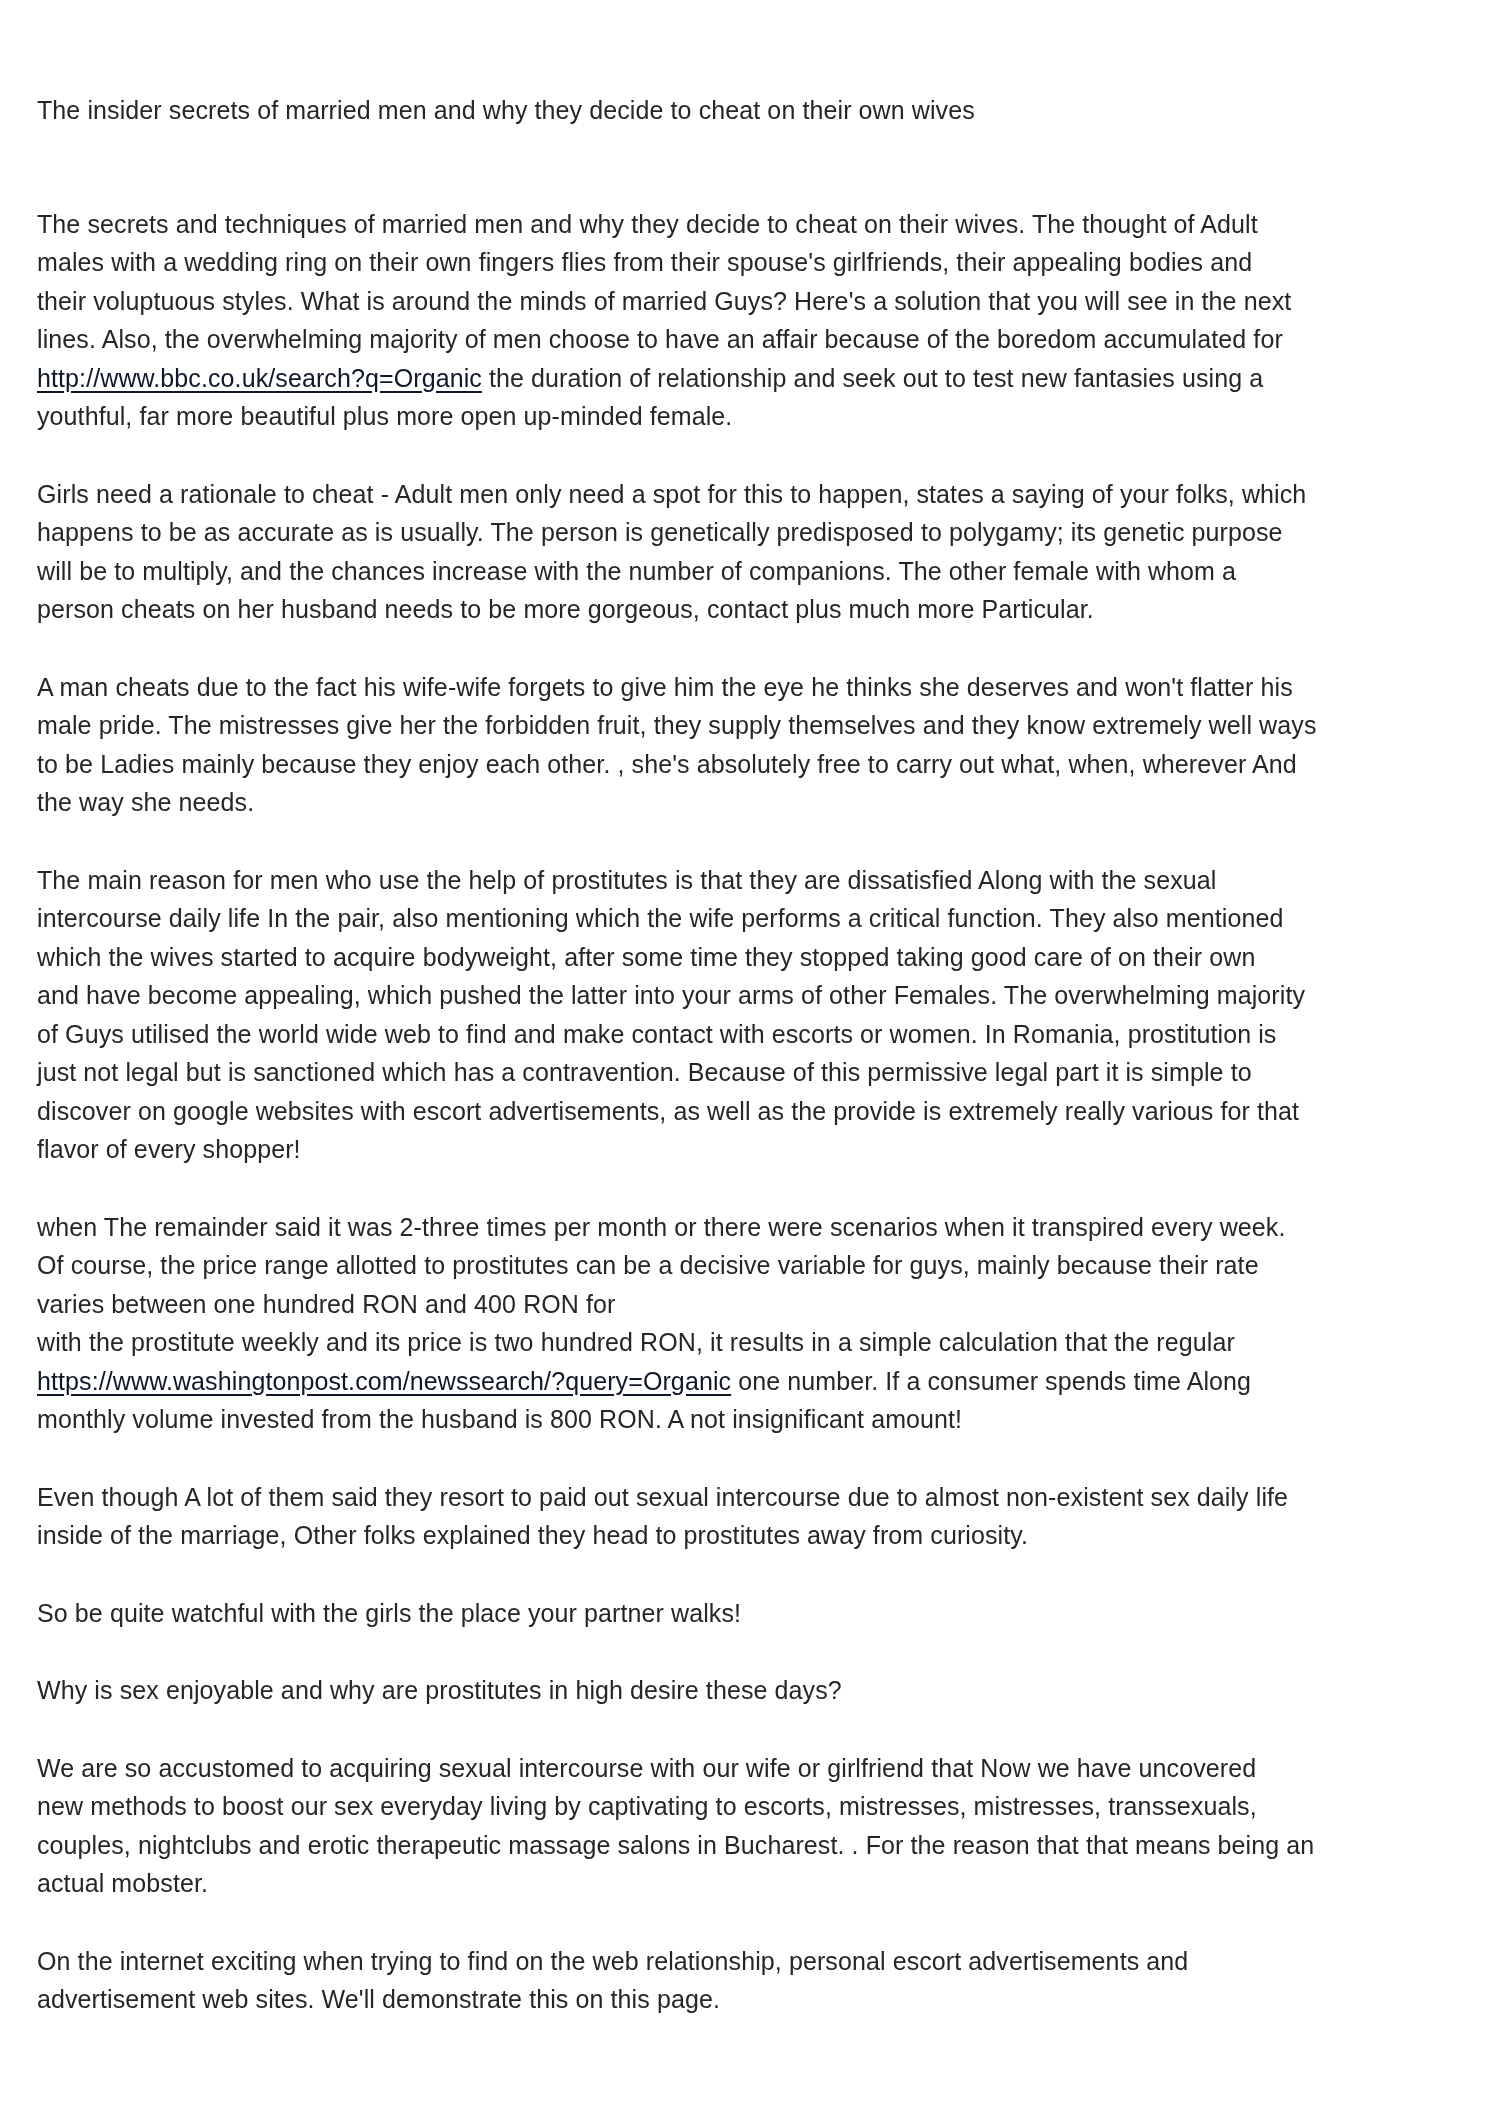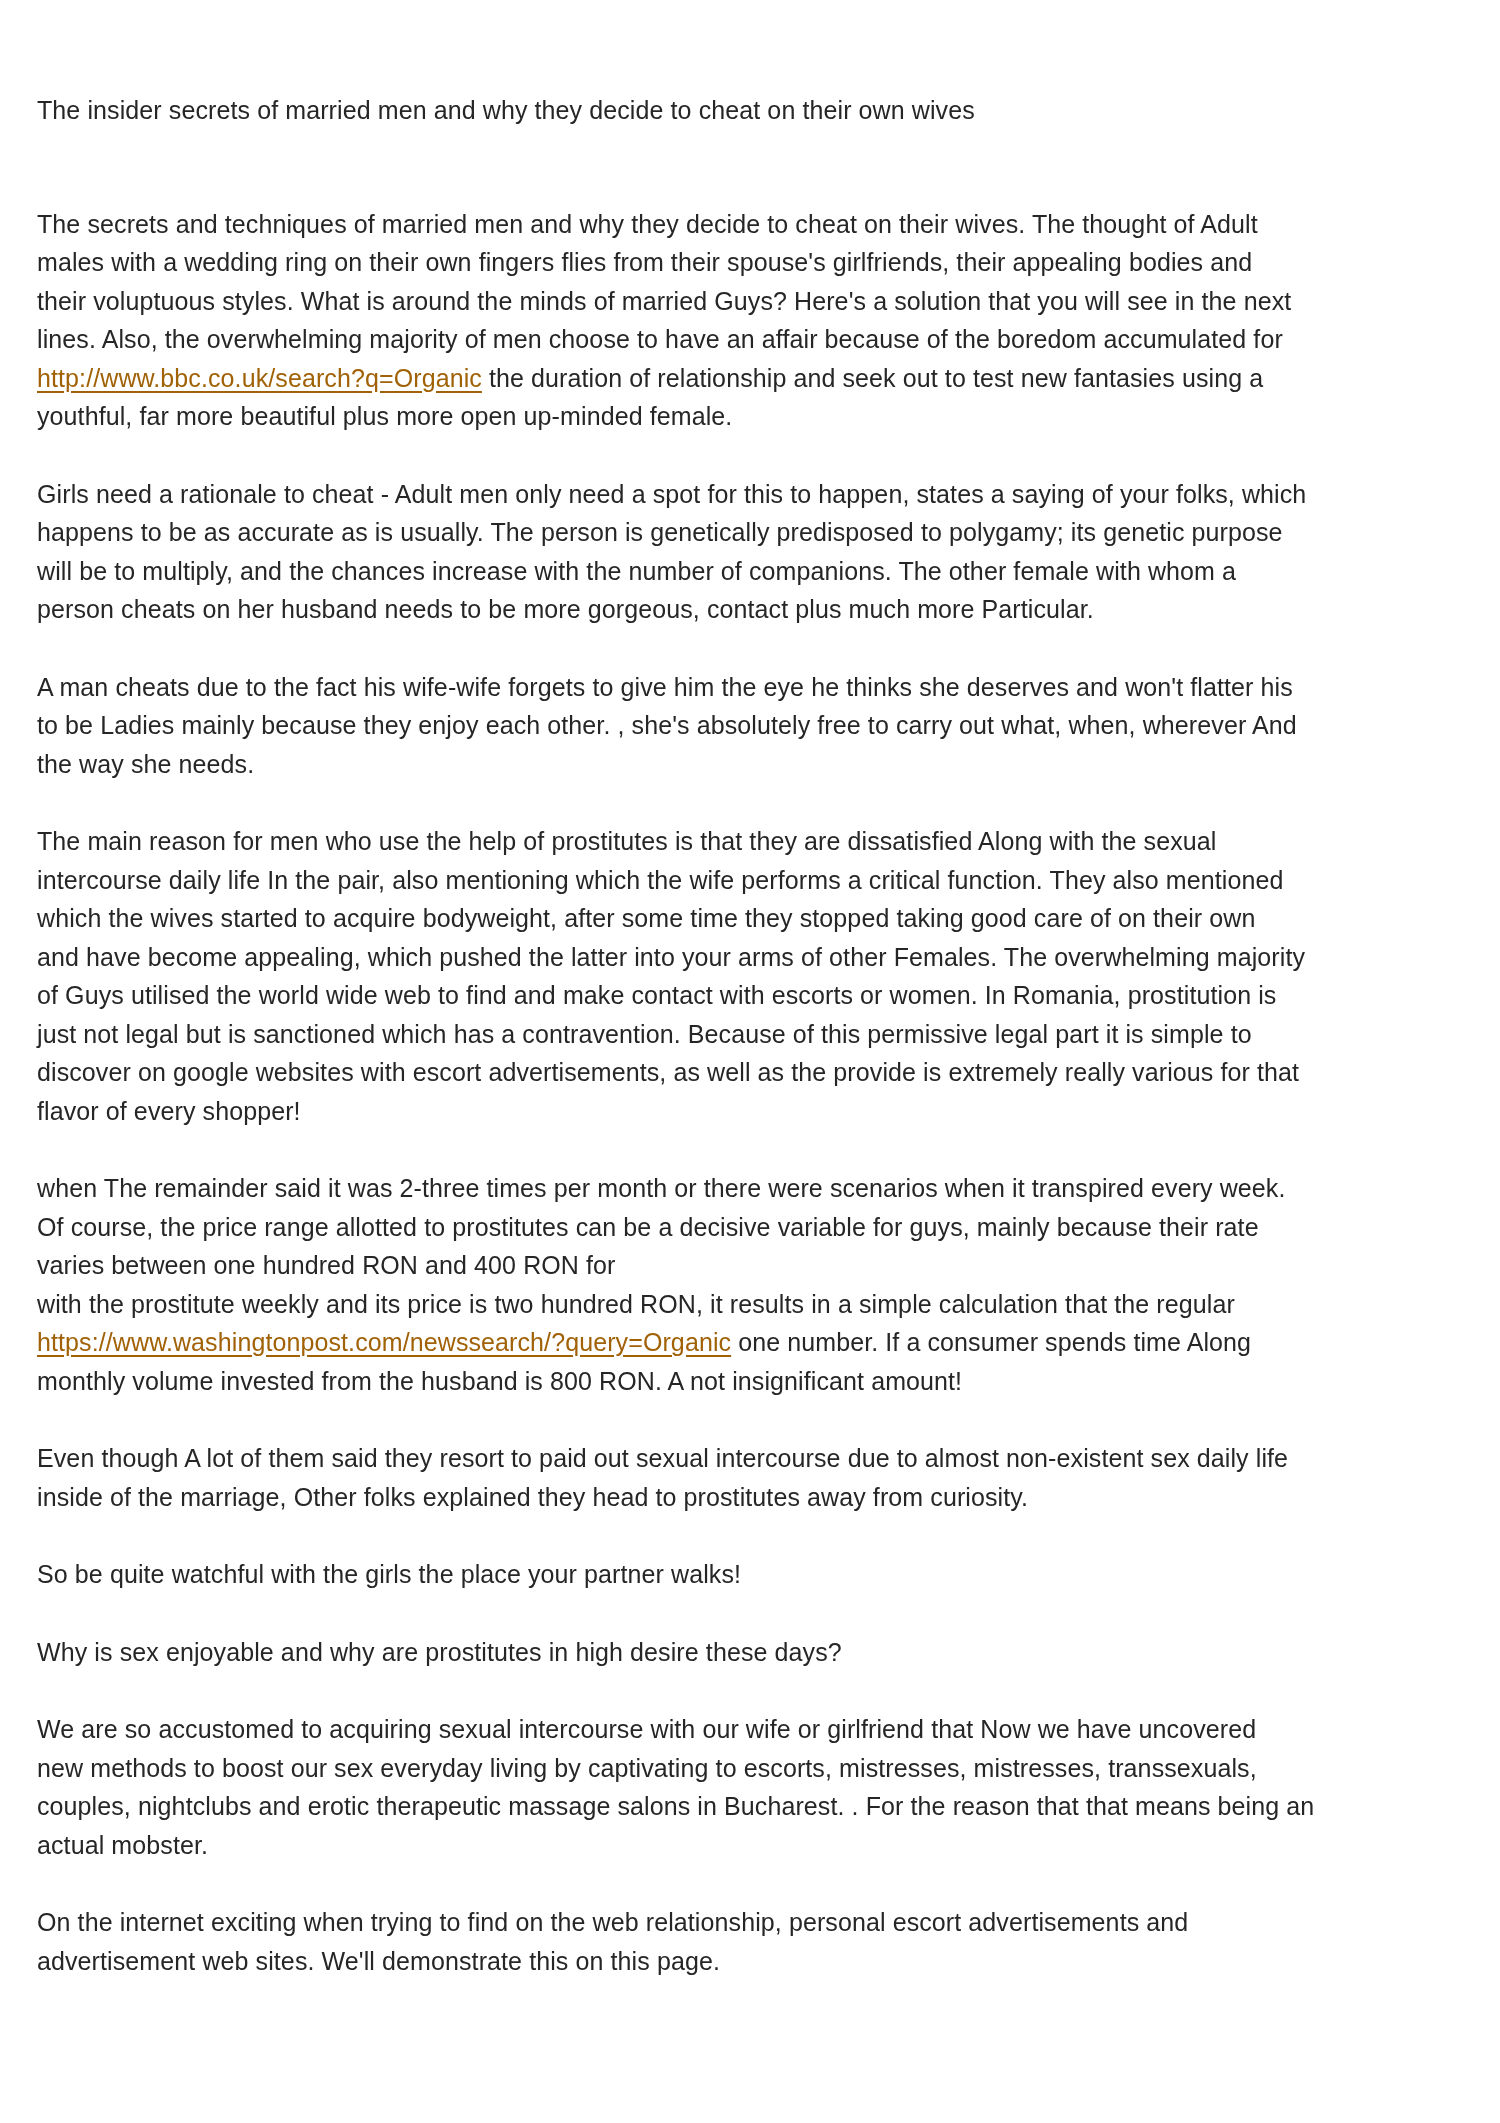--- a/index.html
+++ b/index.html
@@ -22,21 +22,21 @@
     font-weight: 300;
     margin: 0 0 75px 0;
     line-height: 38.5px;
   }
   p.para {
     margin: 0 0 39px 0;
     padding: 0;
   }
   .line { display: block; }
   a.hyperlink {
-    color: #a16207;
+    color: #0f172a;
     text-decoration: underline;
     text-underline-offset: 4px;
     cursor: pointer;
   }
 </style>
 </head>
 <body>
 
 <div>
   <h1 class="doc-title">The insider secrets of married men and why they decide to cheat on their own wives</h1>
@@ -50,20 +50,21 @@
         <span class="line"><span>youthful, far more beautiful plus more open up-minded female.</span></span>
       </p>
       <p class="para">
         <span class="line"><span>Girls need a rationale to cheat - Adult men only need a spot for this to happen, states a saying of your folks, which</span></span>
         <span class="line"><span>happens to be as accurate as is usually. The person is genetically predisposed to polygamy; its genetic purpose</span></span>
         <span class="line"><span>will be to multiply, and the chances increase with the number of companions. The other female with whom a</span></span>
         <span class="line"><span>person cheats on her husband needs to be more gorgeous, contact plus much more Particular.</span></span>
       </p>
       <p class="para">
         <span class="line"><span>A man cheats due to the fact his wife-wife forgets to give him the eye he thinks she deserves and won't flatter his</span></span>
+        <span class="line"><span>male pride. The mistresses give her the forbidden fruit, they supply themselves and they know extremely well ways</span></span>
         <span class="line"><span>to be Ladies mainly because they enjoy each other. , she's absolutely free to carry out what, when, wherever And</span></span>
         <span class="line"><span>the way she needs.</span></span>
       </p>
       <p class="para">
         <span class="line"><span>The main reason for men who use the help of prostitutes is that they are dissatisfied Along with the sexual</span></span>
         <span class="line"><span>intercourse daily life In the pair, also mentioning which the wife performs a critical function. They also mentioned</span></span>
         <span class="line"><span>which the wives started to acquire bodyweight, after some time they stopped taking good care of on their own</span></span>
         <span class="line"><span>and have become appealing, which pushed the latter into your arms of other Females. The overwhelming majority</span></span>
         <span class="line"><span>of Guys utilised the world wide web to find and make contact with escorts or women. In Romania, prostitution is</span></span>
         <span class="line"><span>just not legal but is sanctioned which has a contravention. Because of this permissive legal part it is simple to</span></span>

